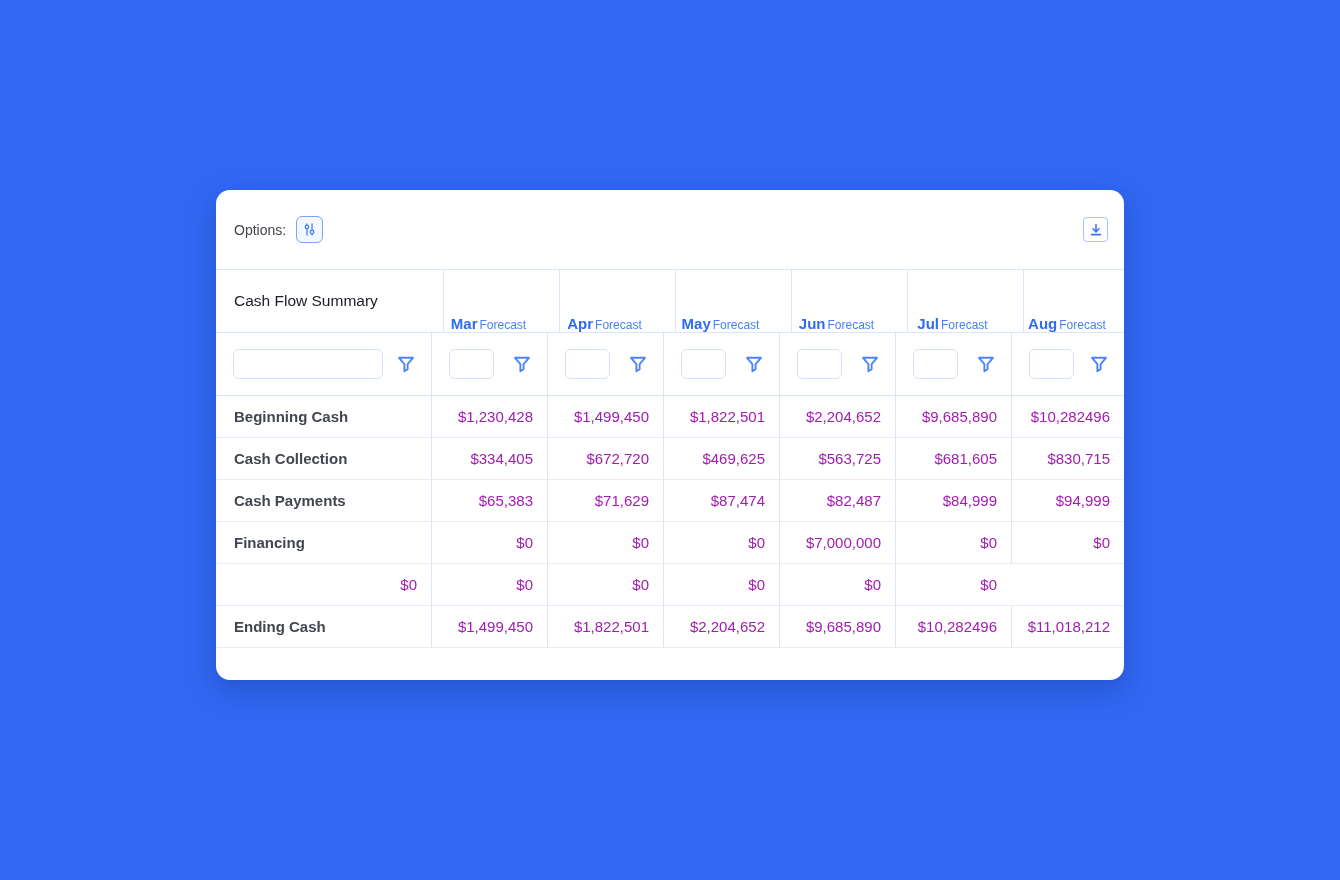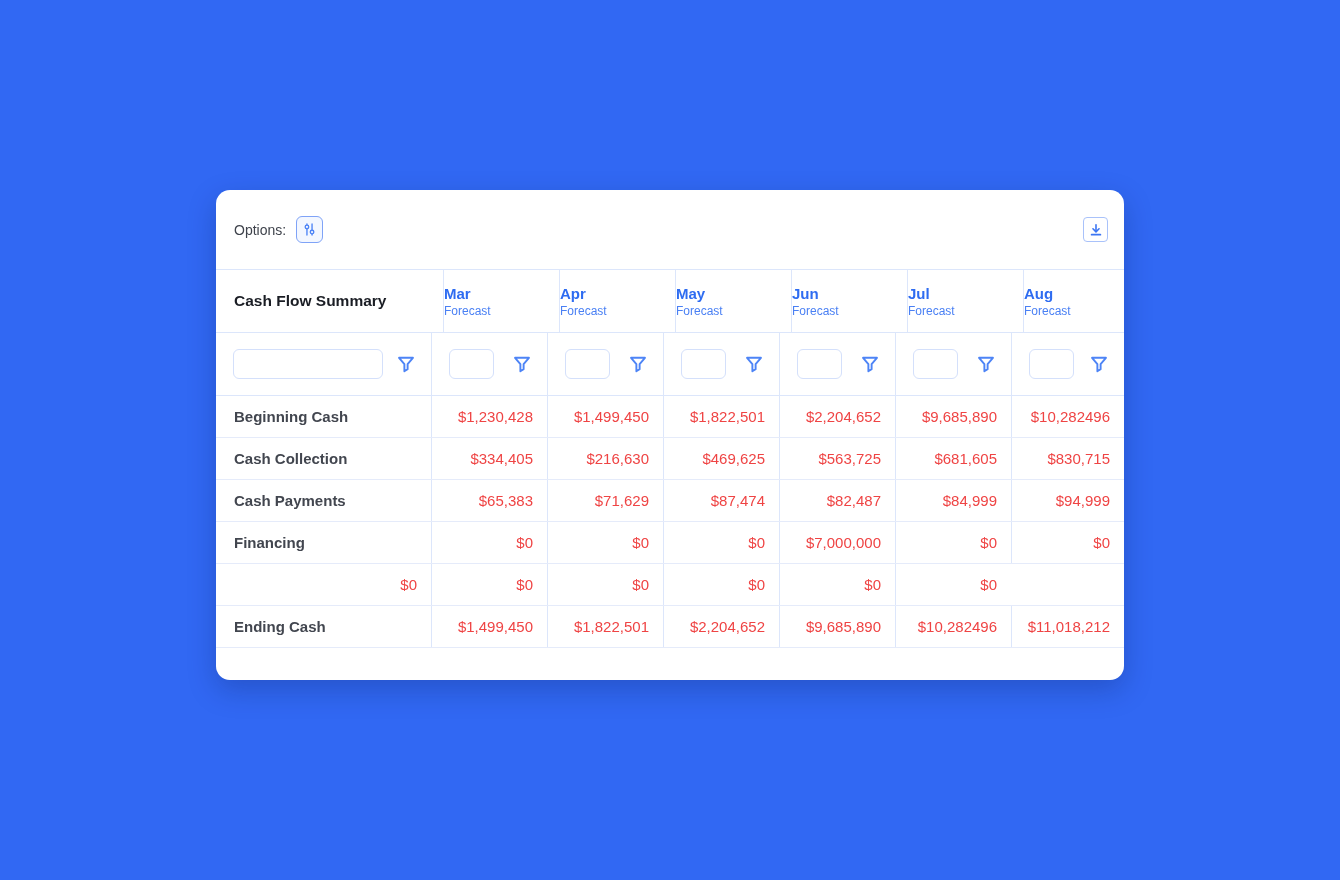--- a/index.html
+++ b/index.html
@@ -63,25 +63,25 @@
   
   .row{
     display:grid;
     grid-template-columns:215px 116px 116px 116px 116px 116px 1fr;
   }
   .row > div:not(:first-child){border-left:1px solid var(--line);}
   .thead{height:63px;border-bottom:1px solid var(--line);}
   .thead .corner{
     display:flex;align-items:center;
     padding-left:18px;
-    font-size:15.5px;font-weight:700;color:var(--ink);
+    font-size:15.5px;font-weight:400;color:var(--ink);
   }
   .thead .th{
-    display:flex;flex-direction:column;
-    justify-content:center;
+    display:flex;
+    align-items:flex-end;justify-content:center;
     padding-right:14px;gap:2px;margin-left:12px;
   }
   .th .month{font-size:15px;font-weight:700;color:var(--accent);}
   .th .sub{font-size:12px;font-weight:500;color:var(--accent-soft);}
   .filters{height:63px;border-bottom:1px solid var(--line);}
   .filters > div{
     display:flex;align-items:center;justify-content:space-between;
     padding:0 15px 0 17px;
   }
   .filter-input{
@@ -100,21 +100,21 @@
   .tbody .row{height:42px;border-bottom:1px solid var(--line-soft);}
   .tbody .row > div:not(:first-child){border-left:1px solid var(--line);}
   .td-label{
     display:flex;align-items:center;
     padding-left:18px;
     font-size:15px;color:#42464F;font-weight:bold;
   }
   .td-val{
     display:flex;align-items:center;justify-content:flex-end;
     padding-right:14px;
-    font-size:15px;color:#ef4444;padding-left:8px;
+    font-size:15px;color:#a21caf;padding-left:8px;
   }
 </style>
 </head>
 <body>
 
 <svg width="0" height="0" style="position:absolute">
   <defs>
     <g id="funnel-glyph">
       <path d="M3.2 3.5h14.6l-5.6 6.6v5.4l-3.4 2v-7.4L3.2 3.5z" fill="none" stroke="#4D84F6" stroke-width="2" stroke-linejoin="round" stroke-linecap="round"></path>
     </g>
@@ -241,21 +241,21 @@
       <div class="td-val">$1,499,450</div>
       <div class="td-val">$1,822,501</div>
       <div class="td-val">$2,204,652</div>
       <div class="td-val">$9,685,890</div>
       <div class="td-val">$10,282496</div>
     </div>
 
     <div class="row">
       <div class="td-label">Cash Collection</div>
       <div class="td-val">$334,405</div>
-      <div class="td-val">$216,630</div>
+      <div class="td-val">$672,720</div>
       <div class="td-val">$469,625</div>
       <div class="td-val">$563,725</div>
       <div class="td-val">$681,605</div>
       <div class="td-val">$830,715</div>
     </div>
 
     <div class="row">
       <div class="td-label">Cash Payments</div>
       <div class="td-val">$65,383</div>
       <div class="td-val">$71,629</div>

